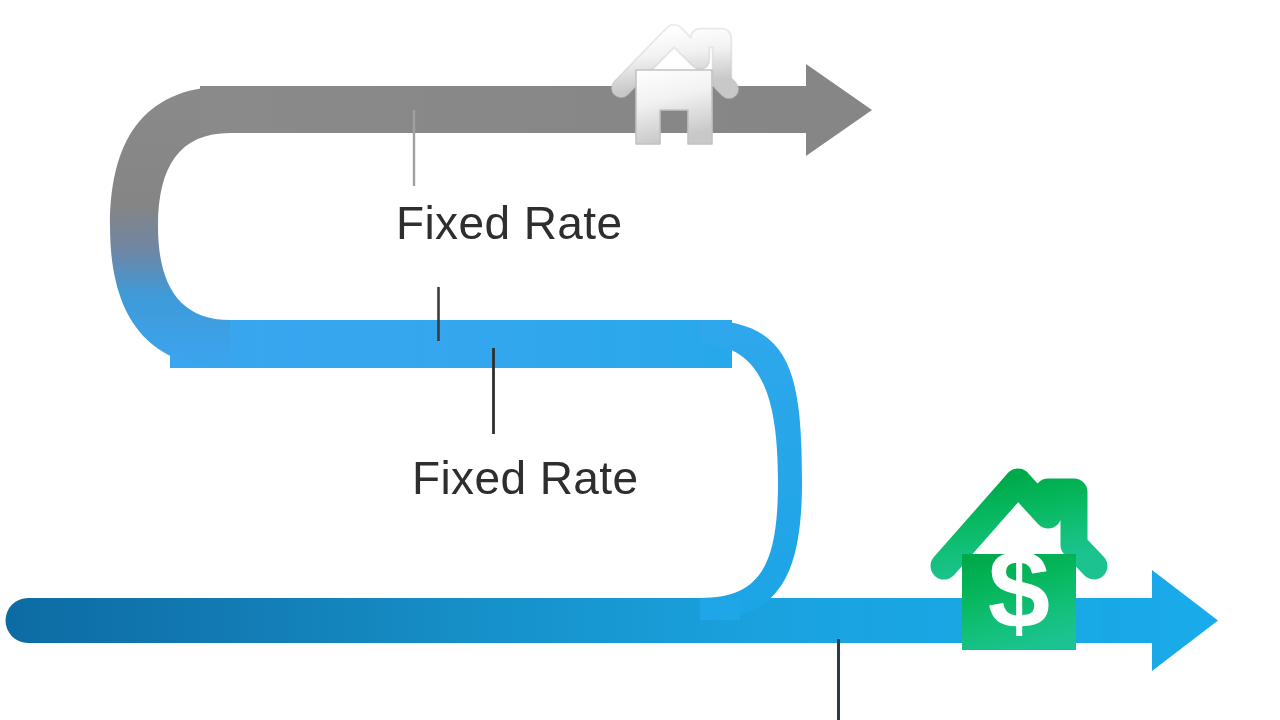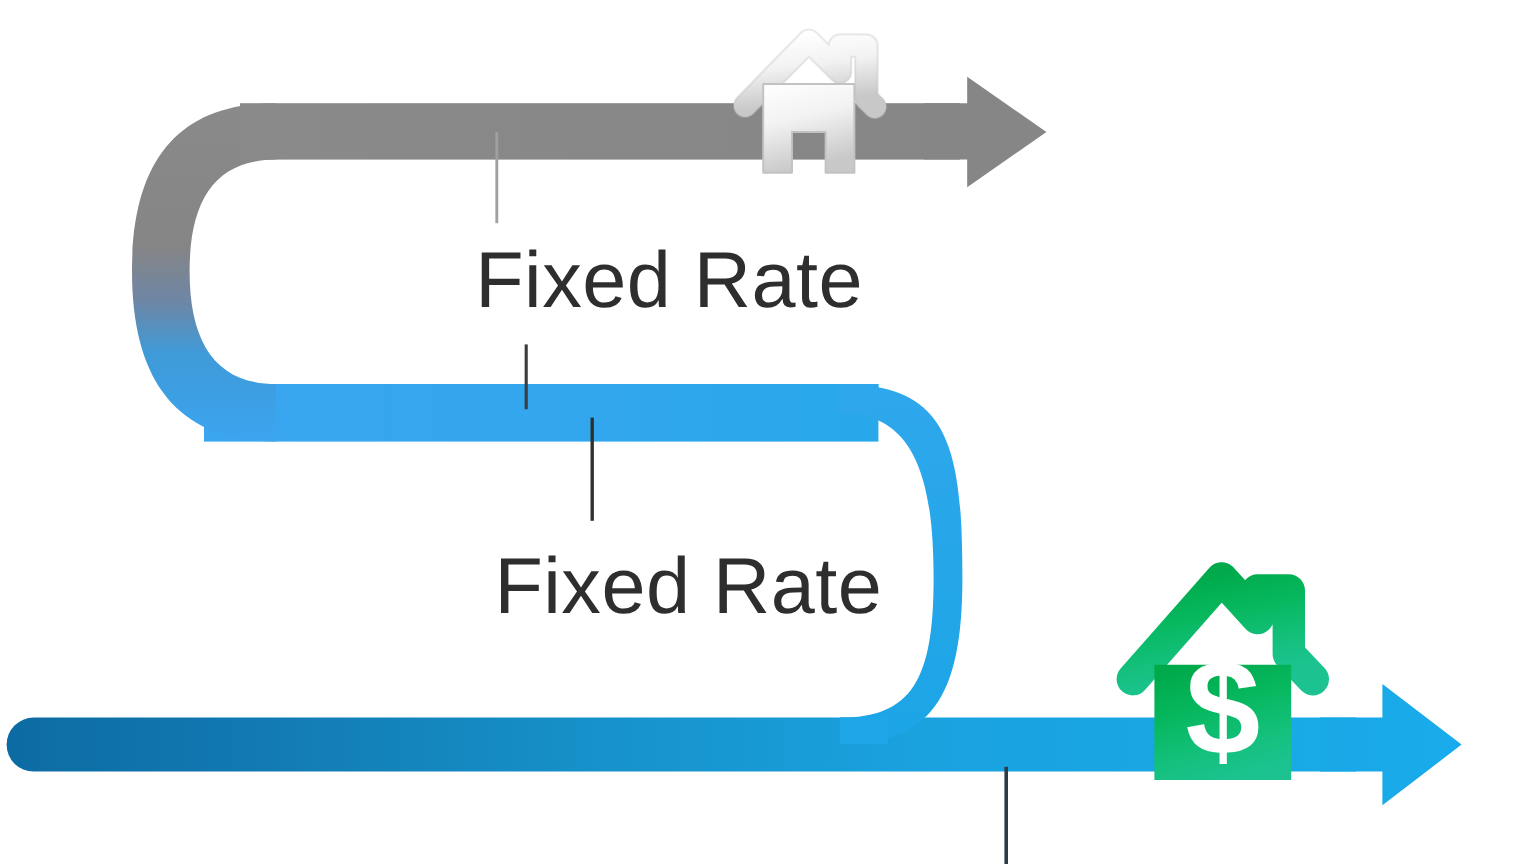--- a/index.html
+++ b/index.html
@@ -26,21 +26,21 @@
     top: 0;
     width: 1280px;
     height: 720px;
     display: block;
   }
   .label-text {
     position: absolute;
     color: #2e2e2e;
     font-family: "Liberation Sans", sans-serif;
     font-weight: 300;
-    font-size: 66px;
+    font-size: 46px;
     letter-spacing: 0.4px;
     white-space: nowrap;
     line-height: 1;
   }
   #label-fixed-rate-top {
     left: 396px;
     top: 200px;
   }
   #label-fixed-rate-bottom {
     left: 412px;

